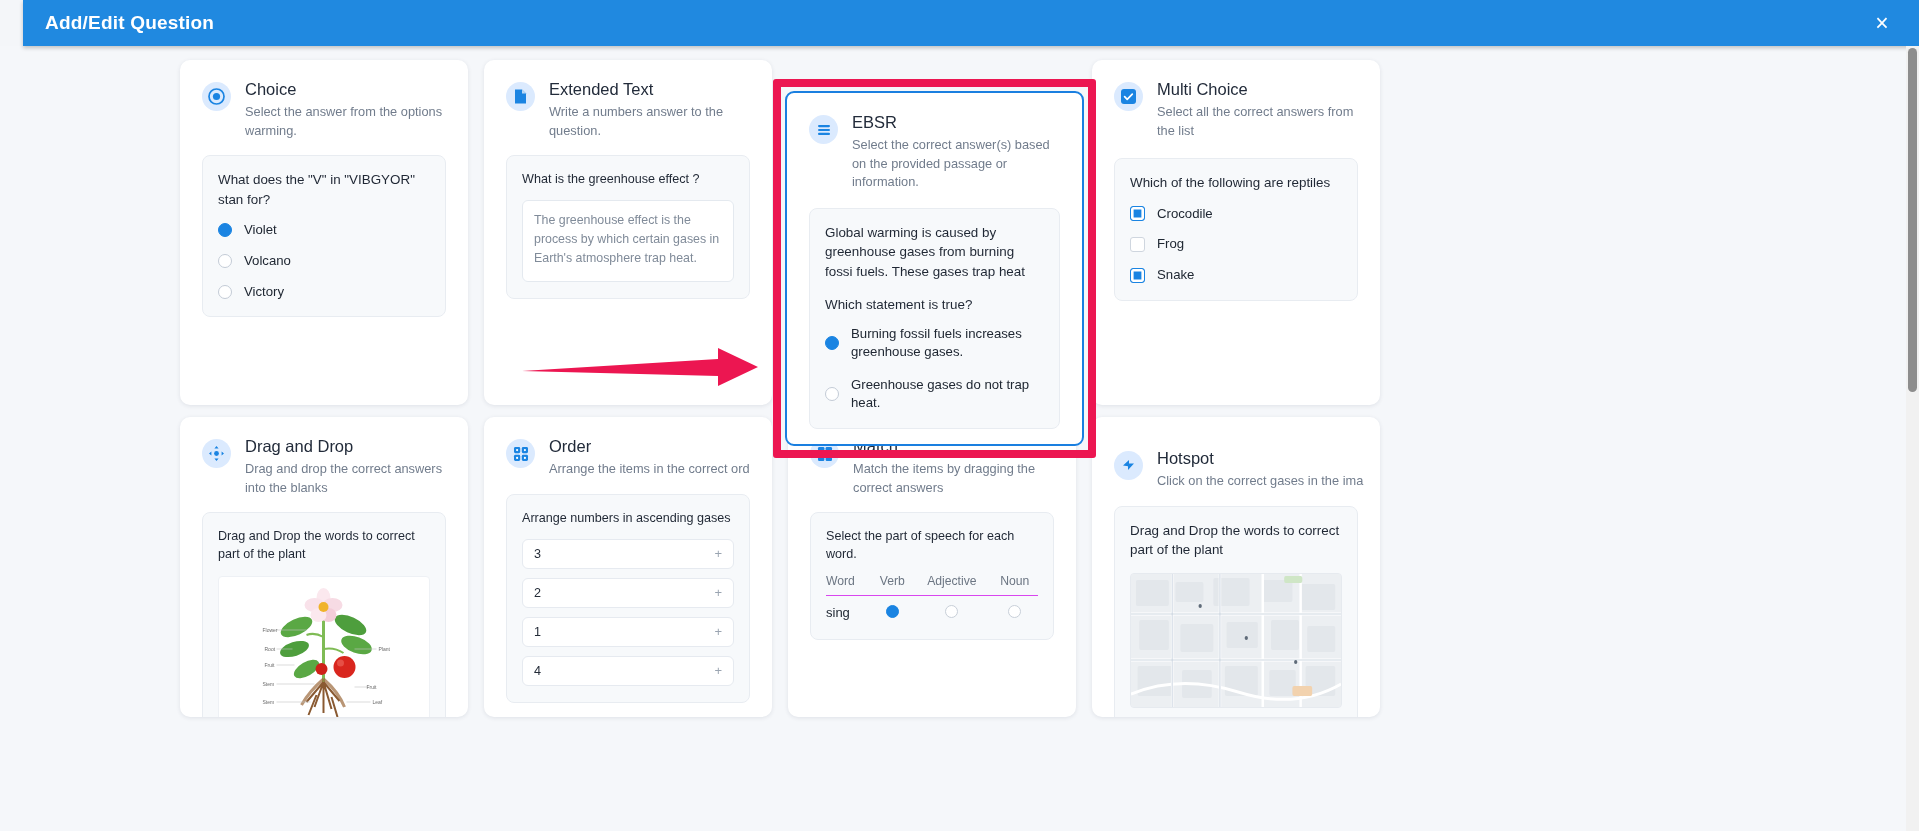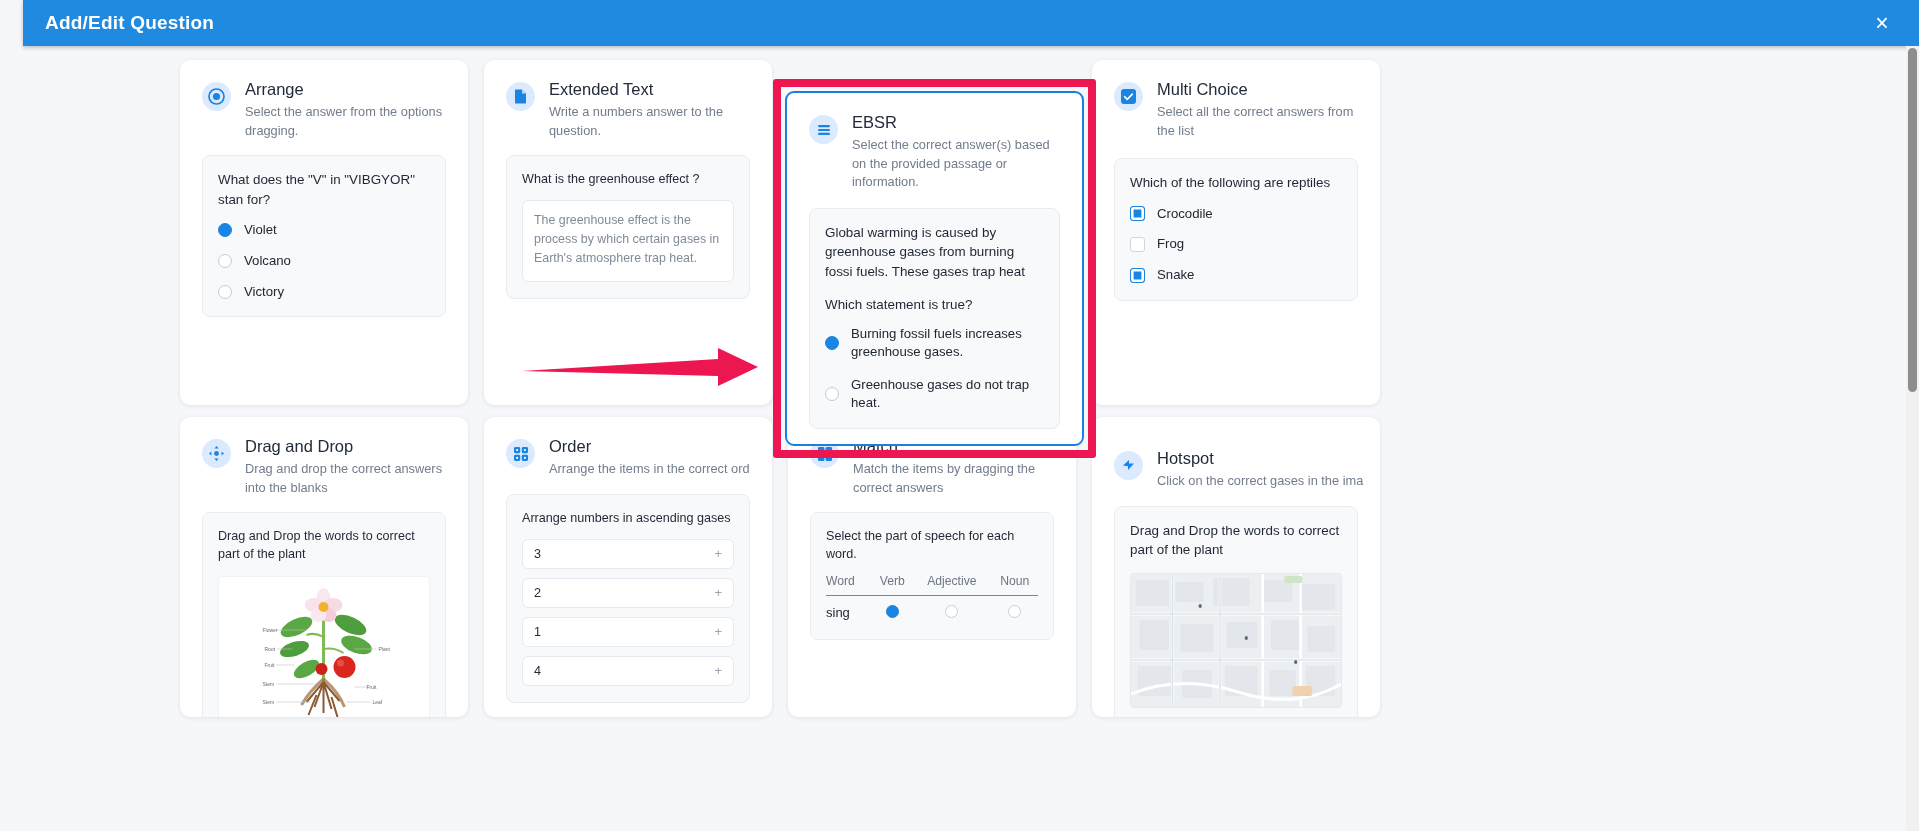--- a/index.html
+++ b/index.html
@@ -193,22 +193,22 @@
 
       <div class="card tall">
         <div class="card-head">
           <div class="ico">
             <svg width="17" height="17" viewBox="0 0 17 17">
                 <circle cx="8.5" cy="8.5" r="7.5" fill="none" stroke="#1a84e2" stroke-width="1.7"></circle>
                 <circle cx="8.5" cy="8.5" r="3.6" fill="#1a84e2"></circle>
               </svg>
           </div>
           <div class="card-head-text">
-            <div class="card-title">Arrange</div>
-            <div class="card-sub">Select the answer from the options dragging.</div>
+            <div class="card-title">Choice</div>
+            <div class="card-sub">Select the answer from the options warming.</div>
           </div>
         </div>
         <div class="preview">
           <div class="q-text">What does the "V" in "VIBGYOR" stan for?</div>
           <div class="opt">
             <span class="radio sel"></span>
             <span class="opt-label">Violet</span>
           </div>
           <div class="opt">
             <span class="radio"></span>

